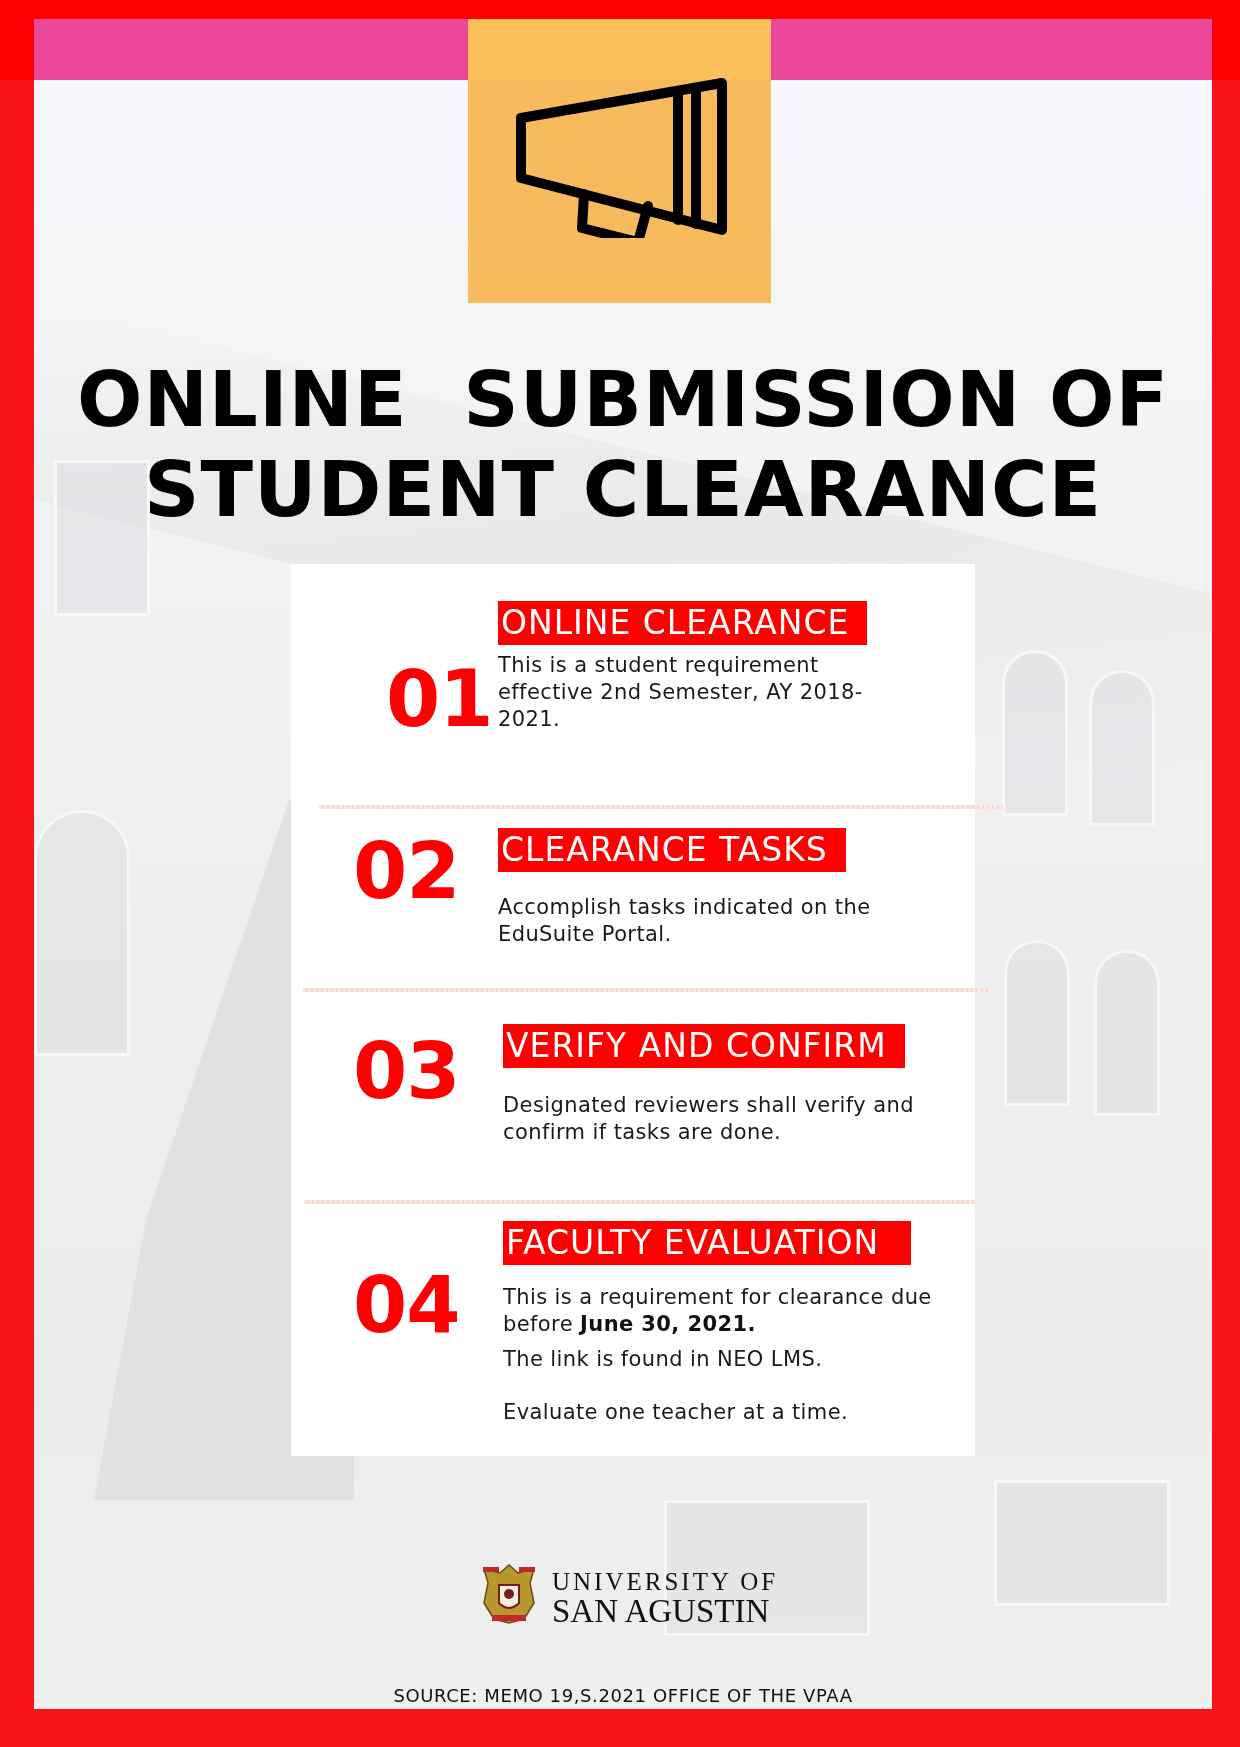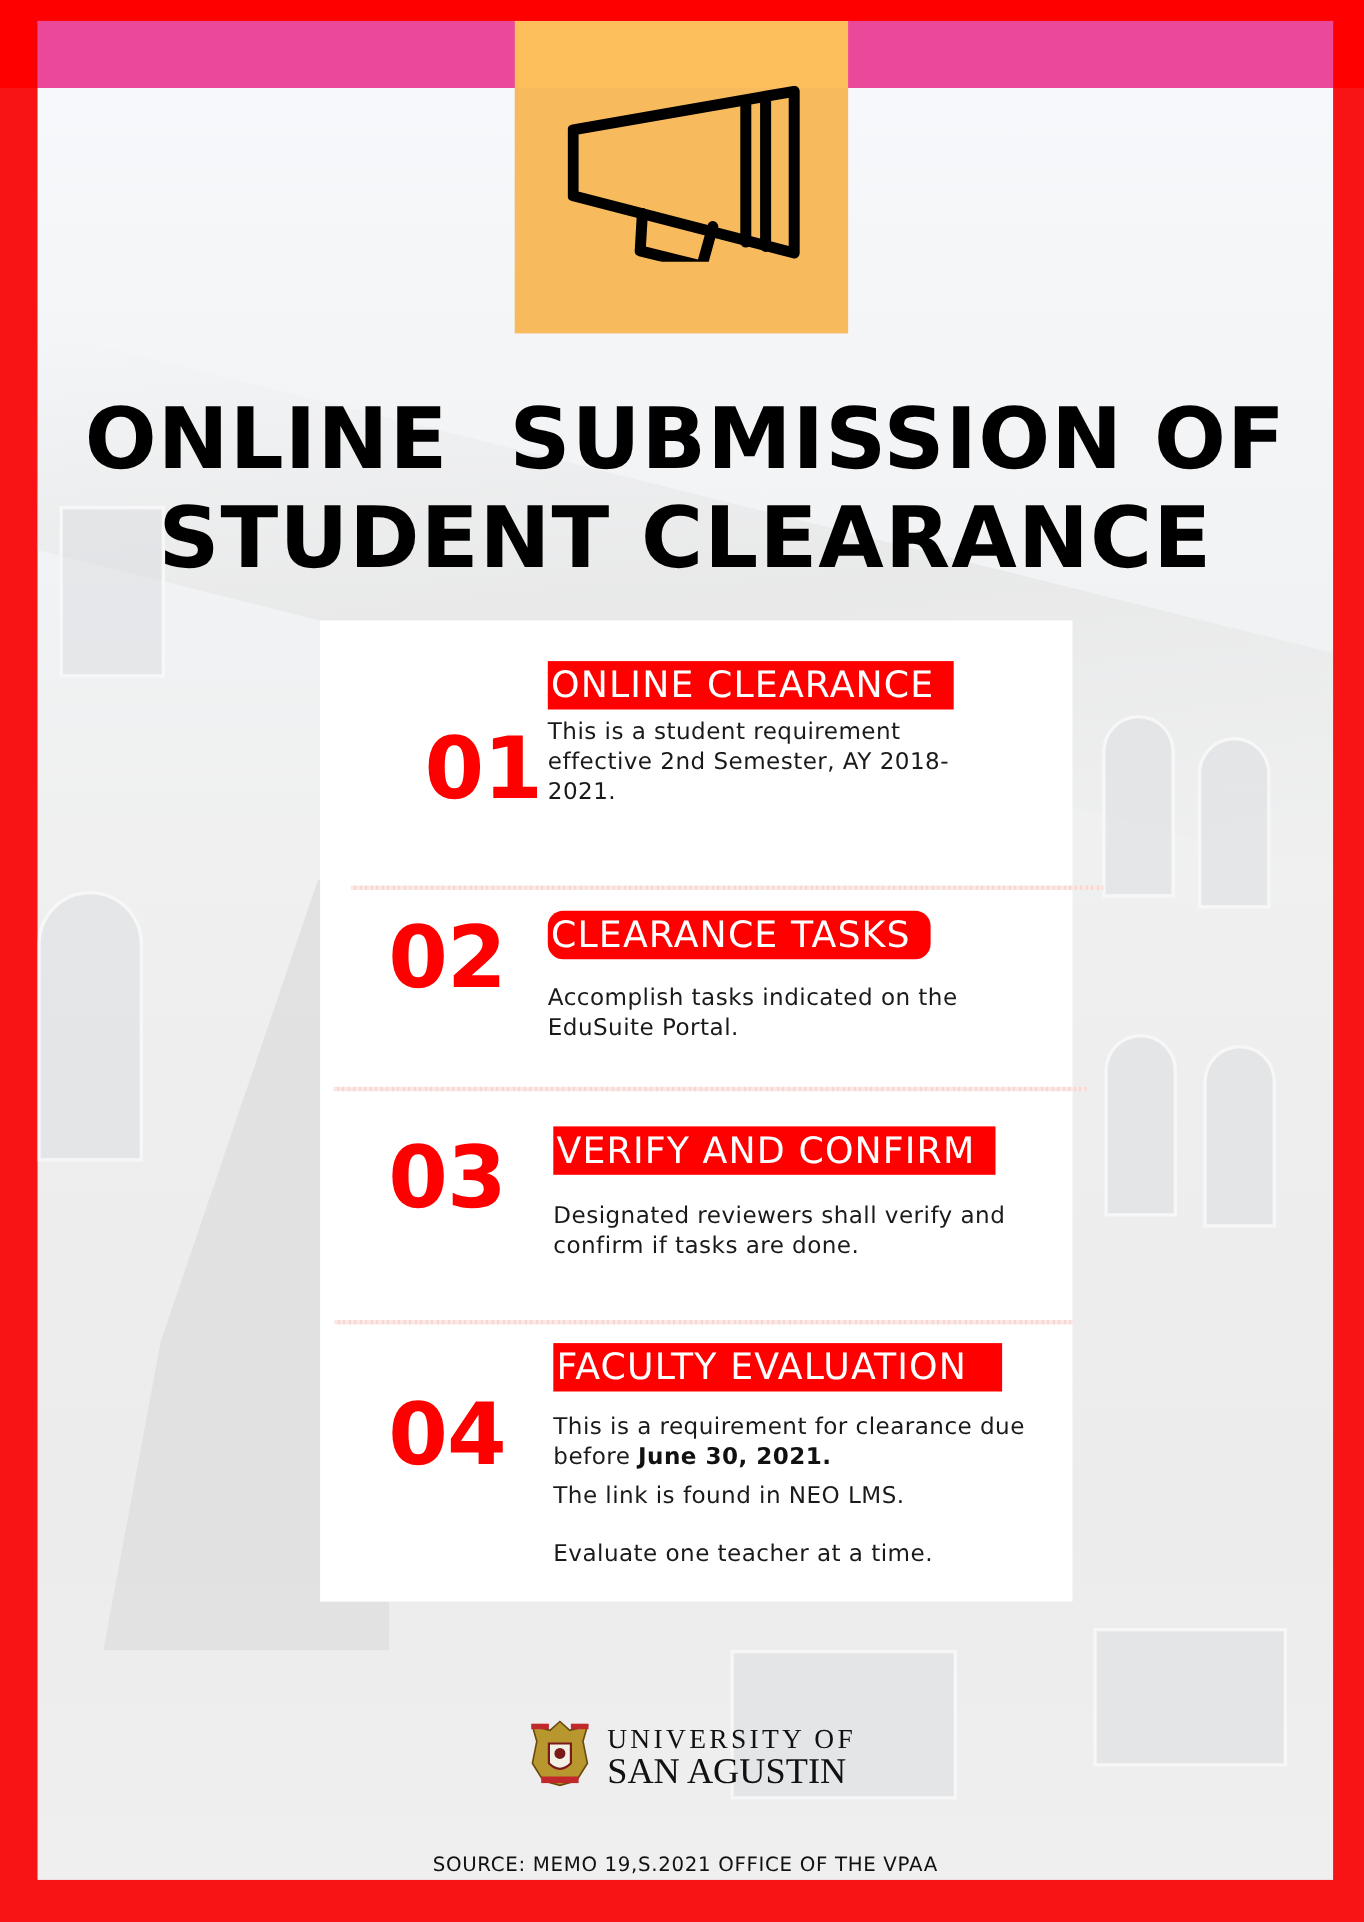--- a/index.html
+++ b/index.html
@@ -133,21 +133,21 @@
     <div class="step" style="top:0;">
       <div class="step-number" style="left:80px; top:90px;margin-left:15px;">01</div>
       <div class="step-label" style="left:207px; top:37px;">ONLINE CLEARANCE</div>
       <div class="step-text" style="left:207px; top:88px; width:420px;">
         <p>This is a student requirement effective 2nd Semester, AY 2018-2021.</p>
       </div>
     </div>
 
     <div class="step" style="top:0;">
       <div class="step-number" style="left:62px; top:262px;">02</div>
-      <div class="step-label" style="left:207px; top:264px;border-radius:14px;">CLEARANCE TASKS</div>
+      <div class="step-label" style="left:207px; top:264px;">CLEARANCE TASKS</div>
       <div class="step-text" style="left:207px; top:330px; width:420px;">
         <p>Accomplish tasks indicated on the EduSuite Portal.</p>
       </div>
     </div>
 
     <div class="step" style="top:0;">
       <div class="step-number" style="left:62px; top:462px;">03</div>
       <div class="step-label" style="left:212px; top:460px;">VERIFY AND CONFIRM</div>
       <div class="step-text" style="left:212px; top:528px; width:420px;">
         <p>Designated reviewers shall verify and confirm if tasks are done.</p>

